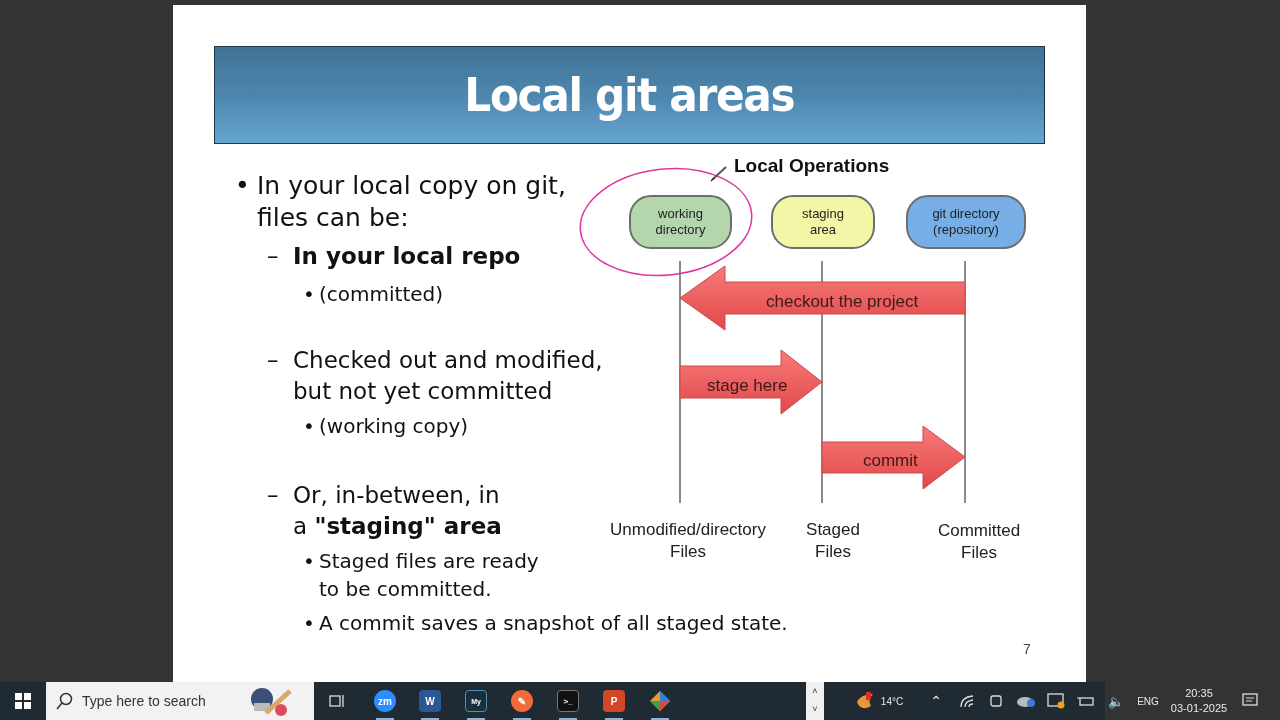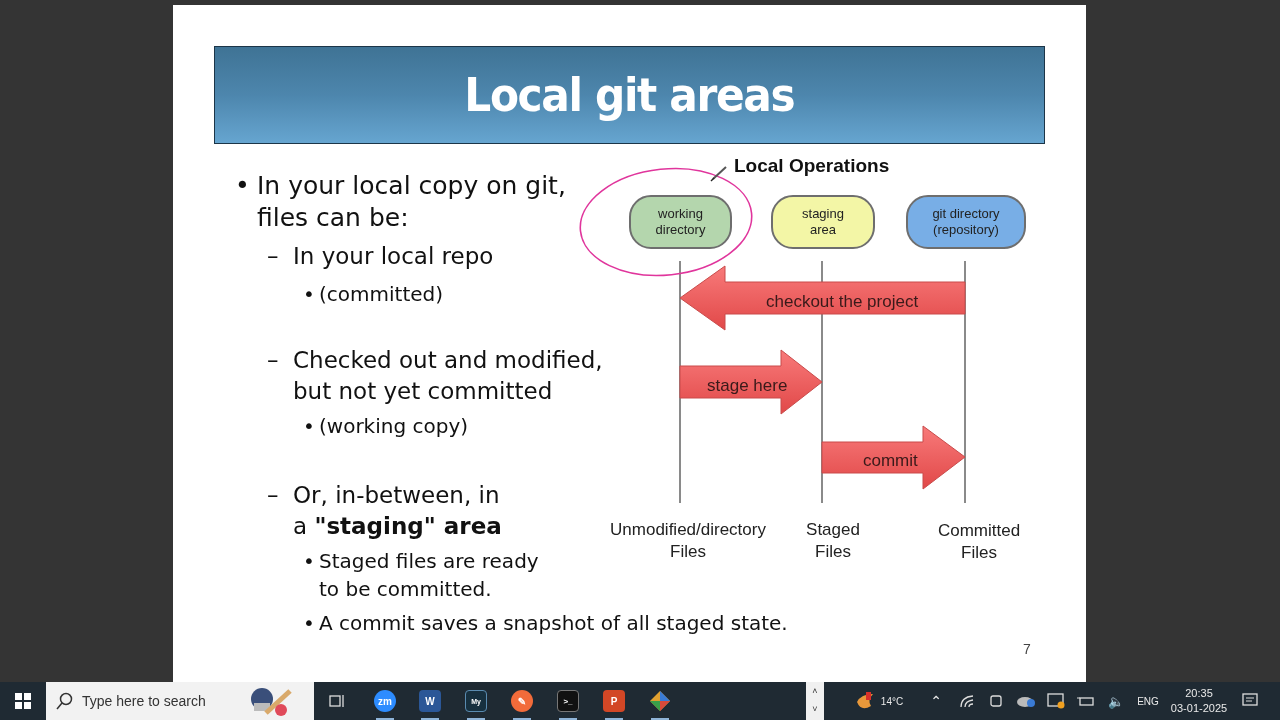--- a/index.html
+++ b/index.html
@@ -15,21 +15,21 @@
   .b2 { position: absolute; white-space: nowrap; font-size: 23px; }
   .b3 { position: absolute; white-space: nowrap; font-size: 20px; }
   .page-num { position: absolute; left: 850px; top: 636px; font-size: 14px; color: #444; }
   .diagram { position: absolute; left: 0; top: 0; width: 913px; height: 677px; pointer-events: none; }
   .diagram * { pointer-events: auto; }
   .ops-title { position: absolute; left: 561px; top: 150px; font-size: 19px; font-weight: bold; color: #111; }
   .node { position: absolute; top: 190px; height: 54px; border: 2px solid #6e6e6e; border-radius: 22px; display: flex; align-items: center; justify-content: center; text-align: center; font-size: 13px; line-height: 16px; color: #222; }
   .vline { position: absolute; width: 2px; background: #8a8a8a; top: 256px; height: 242px; }
   .arrow-label { position: absolute; font-size: 17px; color: #3a1a1a; }
   .col-label { position: absolute; text-align: center; font-size: 17px; color: #222; line-height: 22px; }
-  .taskbar { position: absolute; left: 0; top: 682px; width: 1280px; height: 38px; background: #1f2a33; }
+  .taskbar { position: absolute; left: 0; top: 682px; width: 1105px; height: 38px; background: #1f2a33; }
   .tb { position: absolute; top: 0; height: 38px; display: flex; align-items: center; justify-content: center; }
   .search { position: absolute; left: 46px; top: 0; width: 268px; height: 38px; background: #f2f2f2; display: flex; align-items: center; }
   .search-text { color: #333; font-size: 14px; margin-left: 8px; }
   .app-icon { width: 22px; height: 22px; border-radius: 4px; display: flex; align-items: center; justify-content: center; font-size: 10px; font-weight: bold; color: #fff; }
   .underline { position: absolute; bottom: 0; left: 6px; right: 6px; height: 2px; background: #8fb4d8; }
   .tray-text { color: #eaeaea; font-size: 10px; }
   .clock { color: #eaeaea; font-size: 11px; text-align: center; line-height: 15px; }
   .scroll-strip { position: absolute; left: 806px; top: 682px; width: 18px; height: 38px; background: #f0f0f0; }
 </style>
 </head>
@@ -40,21 +40,21 @@
     <div class="title-bar">
       <h1>Local git areas</h1>
     </div>
 
     <div class="bullets">
       <div class="b1" style="left:0;top:0;">•</div>
       <div class="b1" style="left:22px;top:0;">In your local copy on git,</div>
       <div class="b1" style="left:22px;top:32px;">files can be:</div>
 
       <div class="b2" style="left:32px;top:72px;">–</div>
-      <div class="b2" style="left:58px;top:72px;">In your local repo</div>
+      <div class="b2" style="left:58px;top:72px;font-weight:bold;">In your local repo</div>
       <div class="b3" style="left:68px;top:111px;">•</div>
       <div class="b3" style="left:84px;top:111px;">(committed)</div>
 
       <div class="b2" style="left:32px;top:176px;">–</div>
       <div class="b2" style="left:58px;top:176px;">Checked out and modified,</div>
       <div class="b2" style="left:58px;top:207px;">but not yet committed</div>
       <div class="b3" style="left:68px;top:243px;">•</div>
       <div class="b3" style="left:84px;top:243px;">(working copy)</div>
 
       <div class="b2" style="left:32px;top:311px;">–</div>

